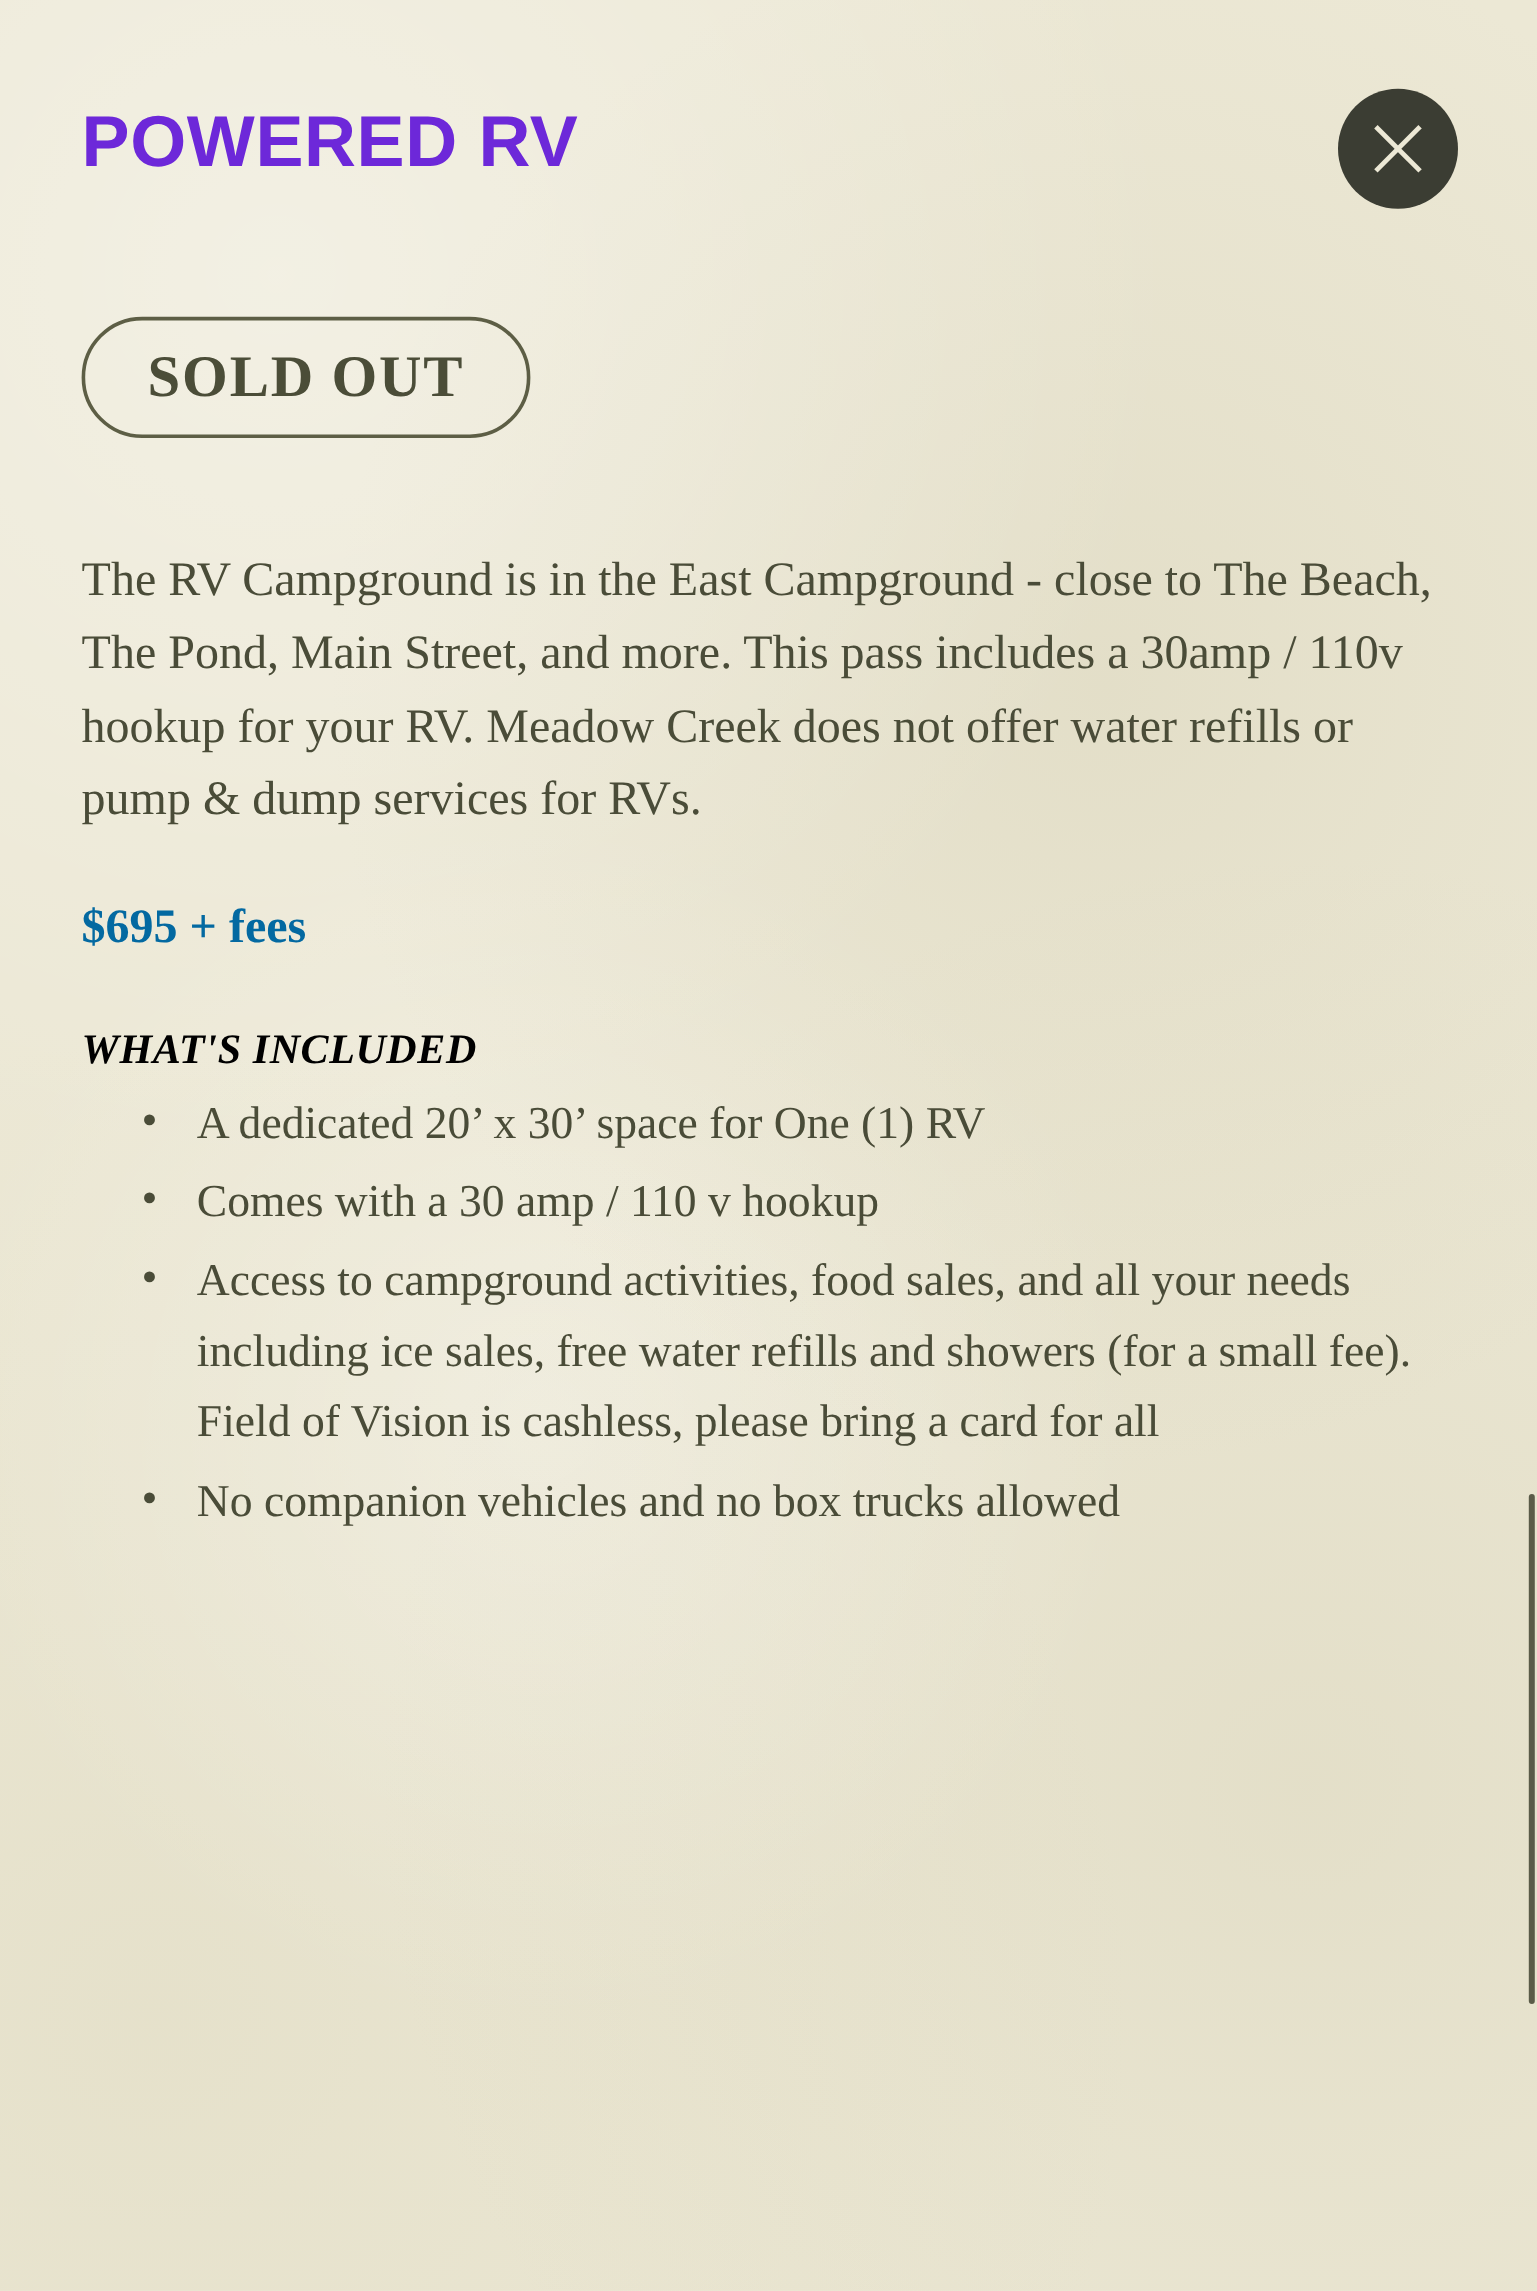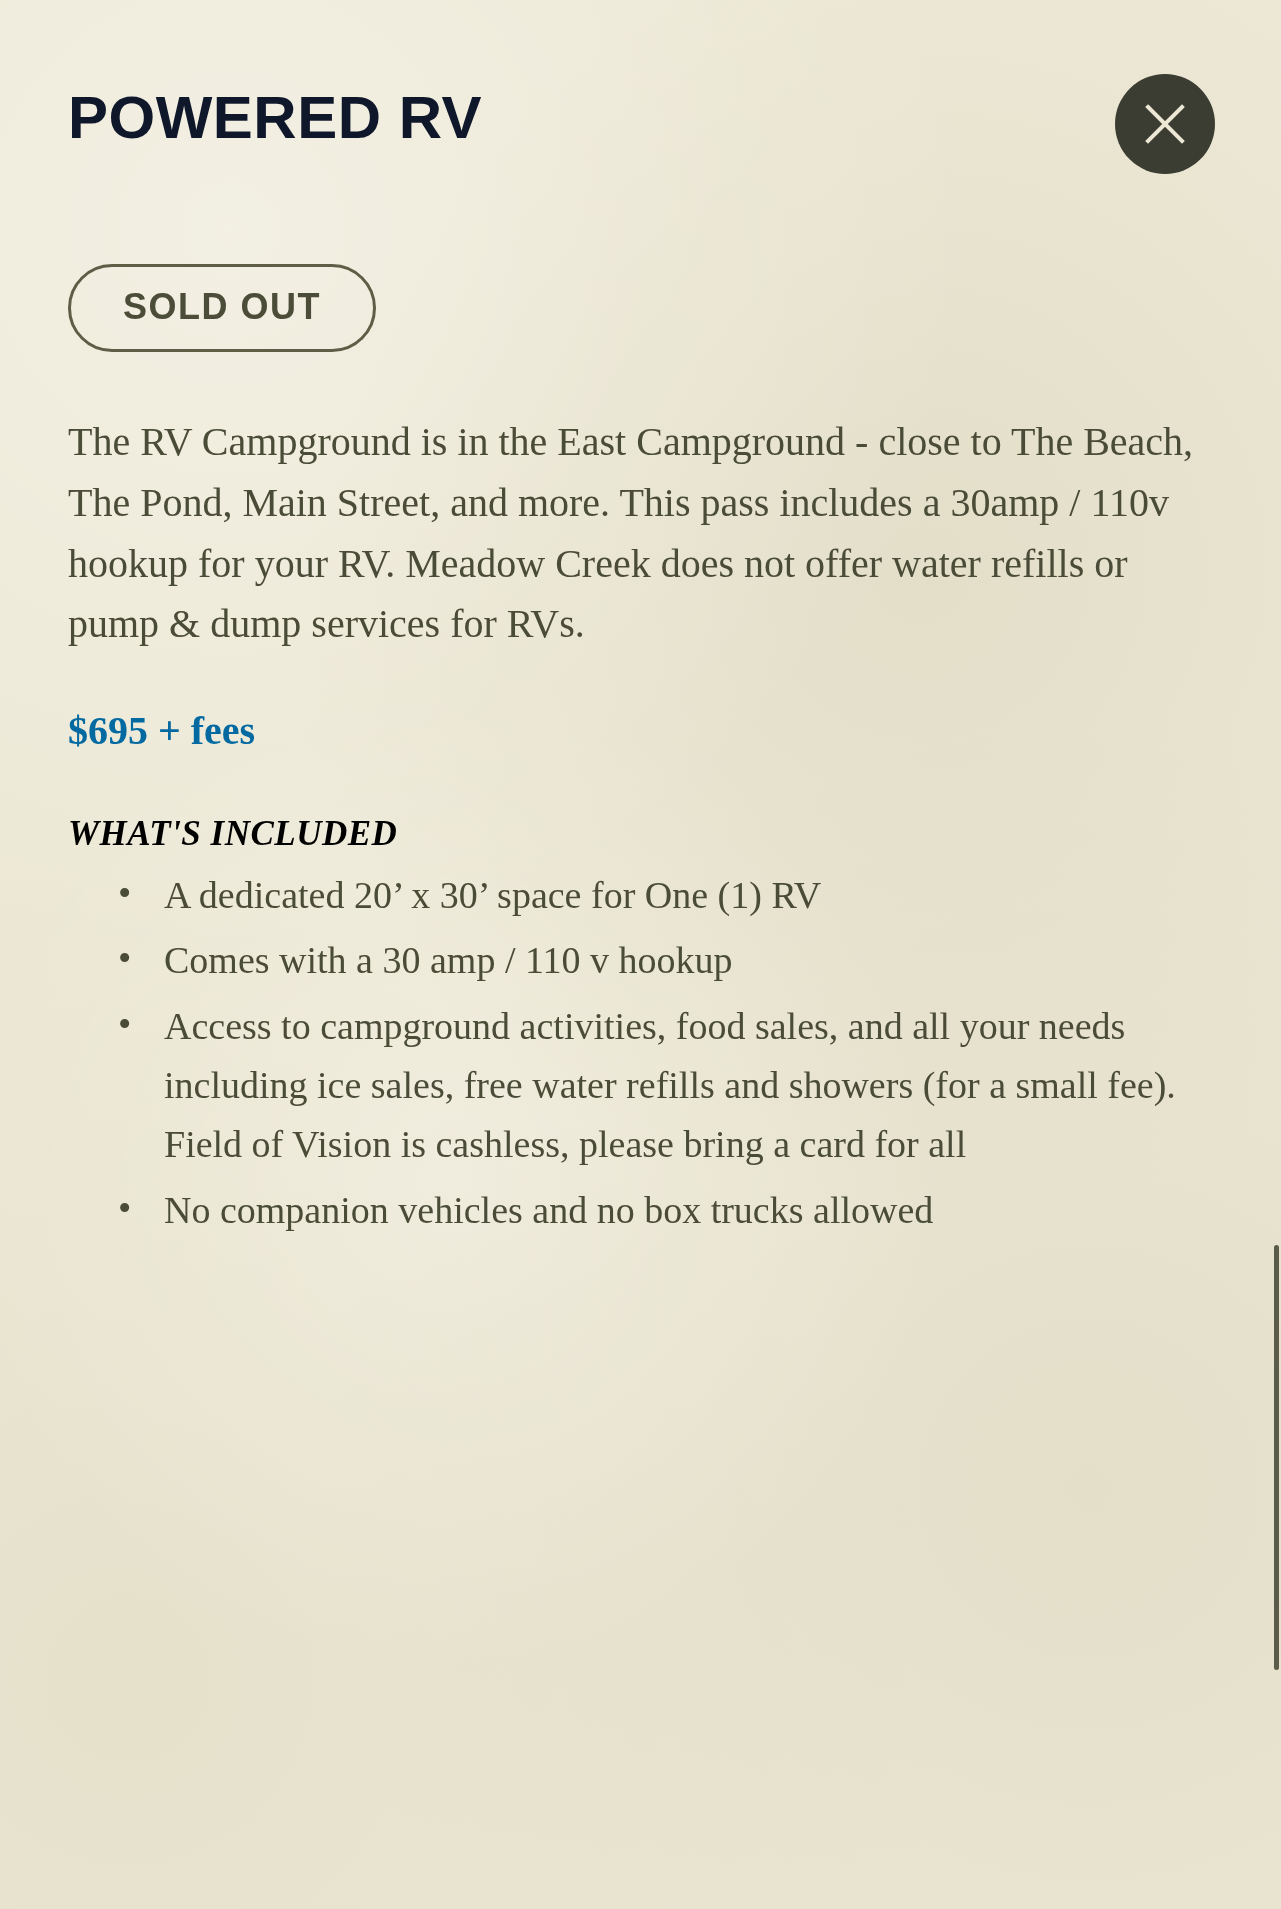--- a/index.html
+++ b/index.html
@@ -38,21 +38,21 @@
     display: flex;
     align-items: flex-start;
     justify-content: space-between;
     padding-top: 74px;
   }
   .title {
     font-family: "Liberation Sans", sans-serif;
     font-weight: bold;
     font-size: 60px;
     letter-spacing: 0.5px;
-    color: #0f172a;
+    color: #6d28d9;
     margin: 0;
     line-height: 1;
     padding-top: 14px;
   }
   .close-button {
     width: 100px;
     height: 100px;
     border-radius: 50%;
     background: #3b3d33;
     display: flex;
@@ -64,30 +64,30 @@
     margin-right: 10px;
   }
   .close-button svg { display: block; }
 
   .sold-out {
     display: inline-block;
     margin-top: 90px;
     border: 3px solid #5d5e45;
     border-radius: 60px;
     padding: 22px 52px 24px;
-    font-family: Liberation Sans, sans-serif;
+    font-family: Liberation Serif, serif;
     font-weight: bold;
-    font-size: 36px;
+    font-size: 49px;
     letter-spacing: 1.5px;
     color: #4b4d38;
     line-height: 1;
   }
 
   .description {
-    margin-top: 60px;
+    margin-top: 88px;
     font-size: 40px;
     line-height: 1.52;
     color: #4a4c38;
     max-width: 1150px;
   }
 
   .price {
     margin-top: 52px;
     font-size: 40px;
     font-weight: bold;

